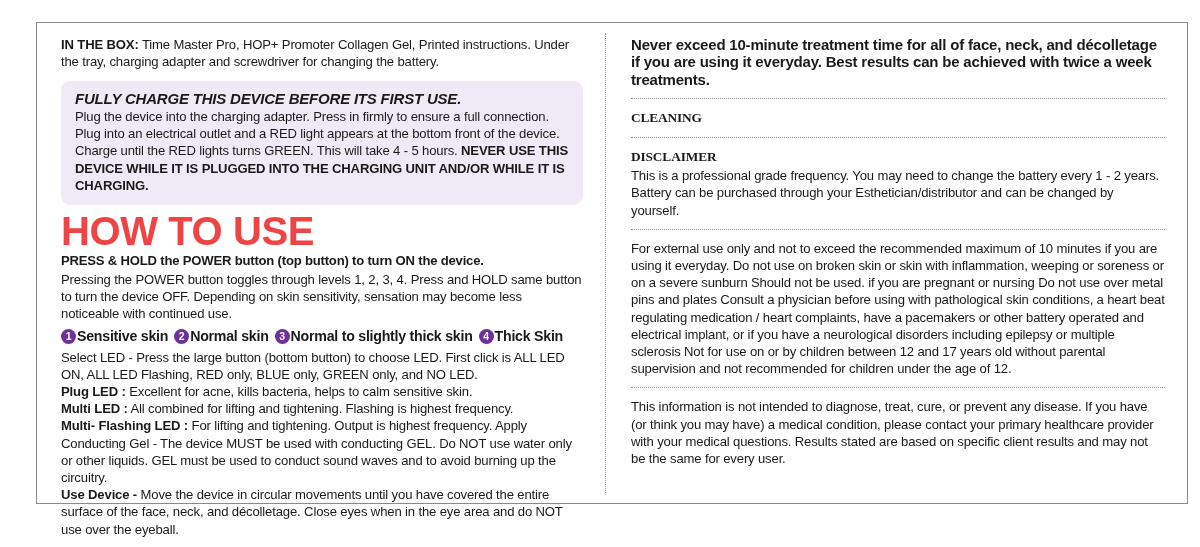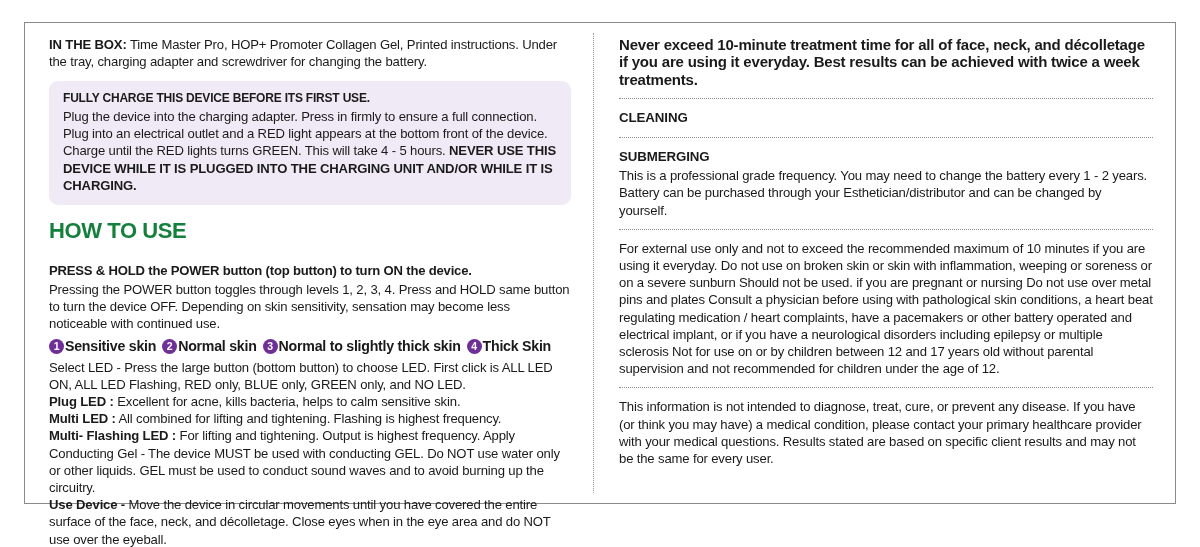--- a/index.html
+++ b/index.html
@@ -10,21 +10,21 @@
   body {
     width: 1200px;
     height: 547px;
     font-family: "Liberation Sans", sans-serif;
     color: #1a1a1a;
     overflow: hidden;
   }
 
   .page {
     position: absolute;
-    left: 24px;
+    left: 36px;
     top: 22px;
     width: 1152px;
     height: 482px;
     box-sizing: border-box;
     border: 1px solid #8a8a8a;
     background: #ffffff;
   }
   
   .page::after {
     content: "";
@@ -82,32 +82,33 @@
 
   
   .callout {
     background: #f0eaf6;
     border-radius: 9px;
     padding: 9px 14px 11px 14px;
     margin-bottom: 9px;
   }
   .callout .callout-title {
     font-weight: bold;
-    font-size: 12px;
+    font-size: 15px;
     line-height: 17.6px;
     letter-spacing: -0.2px;
+    font-style: italic;
   }
 
   .how-to-use {
-    color: #15803d;
-    font-weight: bold;
-    font-size: 22px;
+    color: #ef4444;
+    font-weight: bold;
+    font-size: 40px;
     line-height: 34px;
     letter-spacing: -0.4px;
-    margin: 1px 0 14px 0;
+    margin: 1px 0 4px 0;
   }
 
   .lead-bold {
     font-weight: bold;
     font-size: 13.1px;
     line-height: 18px;
     letter-spacing: -0.2px;
     margin-bottom: 1px;
   }
 
@@ -149,20 +150,21 @@
     border-top: 1px dotted #8f8f8f;
     margin: 10px 0 10px 0;
     height: 0;
   }
   .sec-title {
     font-weight: bold;
     font-size: 13.3px;
     line-height: 18px;
     letter-spacing: -0.1px;
     margin-bottom: 1px;
+    font-family: Liberation Serif, serif;
   }
 </style>
 </head>
 <body>
 
 <div class="page">
   <div class="columns">
 
     <div class="col col-left">
 
@@ -200,21 +202,21 @@
 
       <hr class="rule">
 
       <div>
         <p class="sec-title">CLEANING</p>
       </div>
 
       <hr class="rule">
 
       <div>
-        <p class="sec-title">SUBMERGING</p>
+        <p class="sec-title">DISCLAIMER</p>
         <p class="body-text">This is a professional grade frequency. You may need to change the battery every 1 - 2 years. Battery can be purchased through your Esthetician/distributor and can be changed by yourself.</p>
       </div>
 
       <hr class="rule">
 
       <div>
         <p class="body-text">For external use only and not to exceed the recommended maximum of 10 minutes if you are using it everyday. Do not use on broken skin or skin with inflammation, weeping or soreness or on a severe sunburn Should not be used. if you are pregnant or nursing Do not use over metal pins and plates Consult a physician before using with pathological skin conditions, a heart beat regulating medication / heart complaints, have a pacemakers or other battery operated and electrical implant, or if you have a neurological disorders including epilepsy or multiple sclerosis Not for use on or by children between 12 and 17 years old without parental supervision and not recommended for children under the age of 12.</p>
       </div>
 
       <hr class="rule">

